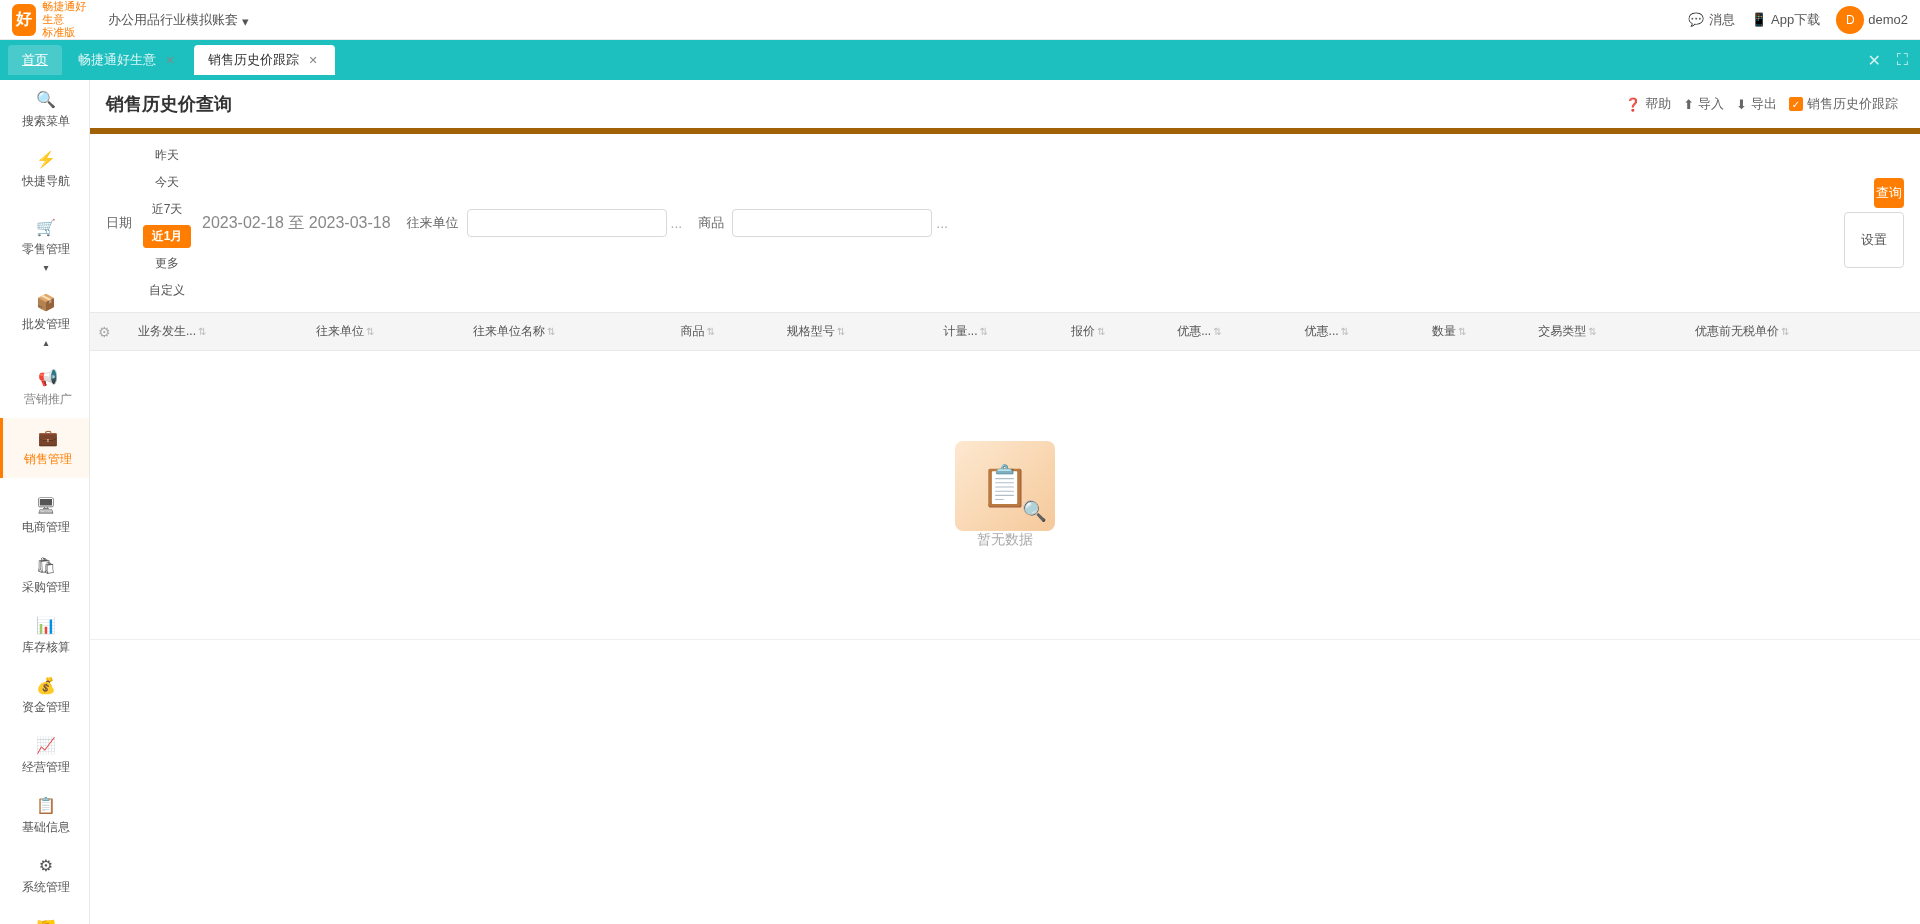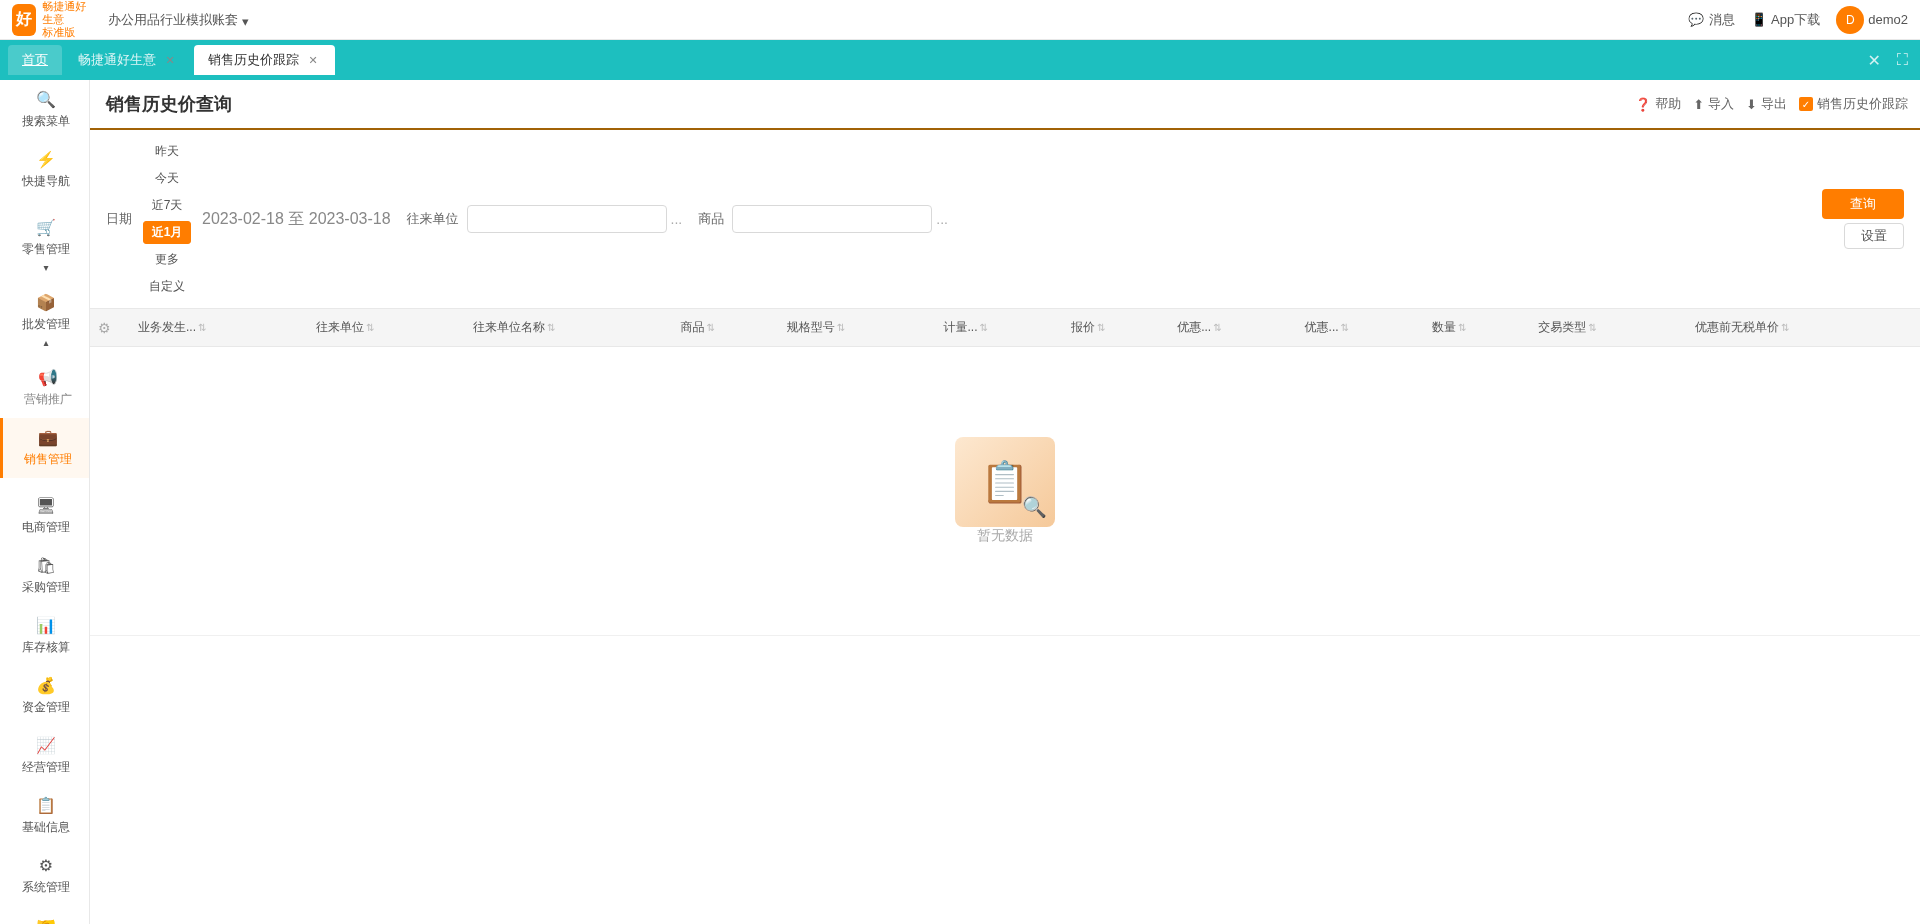--- a/index.html
+++ b/index.html
@@ -32,42 +32,42 @@
     .sidebar { width: 90px; background: #fff; border-right: 1px solid #e8e8e8; display: flex; flex-direction: column; overflow-y: auto; }
     .sidebar-item { display: flex; flex-direction: column; align-items: center; justify-content: center; padding: 10px 4px; cursor: pointer; color: #555; font-size: 12px; gap: 4px; border-left: 3px solid transparent; }
     .sidebar-item.active { color: #ff7d00; background: #fff8f0; border-left-color: #ff7d00; }
     .sidebar-icon { font-size: 16px; }
     .sidebar-divider { height: 1px; background: #f0f0f0; margin: 4px 0; }
 
     
     .content-area { flex: 1; display: flex; flex-direction: column; overflow: hidden; background: #f5f5f5; }
 
     
-    .page-header { background: #fff; padding: 12px 12px 0 16px; border-bottom: 2px solid #a16207; }
+    .page-header { background: #fff; padding: 12px 22px 0 16px; border-bottom: 6px solid #a16207; }
     .page-title-row { display: flex; align-items: center; justify-content: space-between; margin-bottom: 12px; }
     .page-title { font-size: 18px; font-weight: bold; color: #333; }
     .page-actions { display: flex; align-items: center; gap: 12px; color: #666; font-size: 13px; }
     .page-action-item { display: flex; align-items: center; gap: 4px; cursor: pointer; }
     .checkbox-label { display: flex; align-items: center; gap: 4px; }
     .checkbox-checked { width: 14px; height: 14px; background: #ff7d00; border-radius: 2px; display: flex; align-items: center; justify-content: center; color: #fff; font-size: 10px; }
 
     
     .filter-bar { display: flex; align-items: center; padding: 10px 16px; background: #fff; border-bottom: 1px solid #e8e8e8; gap: 16px; flex-wrap: wrap; }
     .filter-group { display: flex; align-items: center; gap: 8px; }
     .filter-label { color: #666; font-size: 13px; white-space: nowrap; }
     .date-shortcuts { display: flex; align-items: center; gap: 4px; flex-direction: column; }
     .date-btn { padding: 2px 8px; border-radius: 3px; font-size: 12px; cursor: pointer; color: #555; border: 1px solid transparent; }
     .date-btn.active { background: #ff7d00; color: #fff; border-color: #ff7d00; font-weight: bold; }
     .date-range { color: #888; font-size: 16px; }
     .filter-input { display: flex; align-items: center; gap: 4px; }
     .input-field { border: 1px solid #d9d9d9; border-radius: 4px; padding: 4px 8px; font-size: 13px; color: #333; min-width: 120px; height: 28px; }
     .input-field-wide { min-width: 200px; }
     .input-ellipsis { color: #aaa; font-size: 14px; cursor: pointer; }
-    .query-btn { background: #ff7d00; color: #fff; border: none; border-radius: 4px; padding: 6px 28px; font-size: 13px; cursor: pointer; }
-    .setting-btn { background: #fff; color: #555; border: 1px solid #d9d9d9; border-radius: 4px; padding: 3px 16px; font-size: 13px; cursor: pointer; }
+    .query-btn { background: #ff7d00; color: #fff; border: none; border-radius: 4px; padding: 6px 2px; font-size: 13px; cursor: pointer; }
+    .setting-btn { background: #fff; color: #555; border: 1px solid #d9d9d9; border-radius: 4px; padding: 18px 16px; font-size: 13px; cursor: pointer; }
     .filter-right { margin-left: auto; display: flex; flex-direction: column; align-items: flex-end; gap: 4px; }
 
     
     .table-container { flex: 1; background: #fff; overflow: auto; margin: 0; }
     .data-table { width: 100%; border-collapse: collapse; min-width: 1400px; }
     .data-table thead { background: #f5f5f5; }
     .data-table th { padding: 10px 8px; text-align: left; font-size: 12px; color: #555; border-bottom: 1px solid #e8e8e8; white-space: nowrap; font-weight: normal; }
     .data-table th .th-content { display: flex; align-items: center; gap: 2px; }
     .sort-icon { color: #bbb; font-size: 10px; }
     .data-table td { padding: 10px 8px; border-bottom: 1px solid #f0f0f0; font-size: 12px; }

